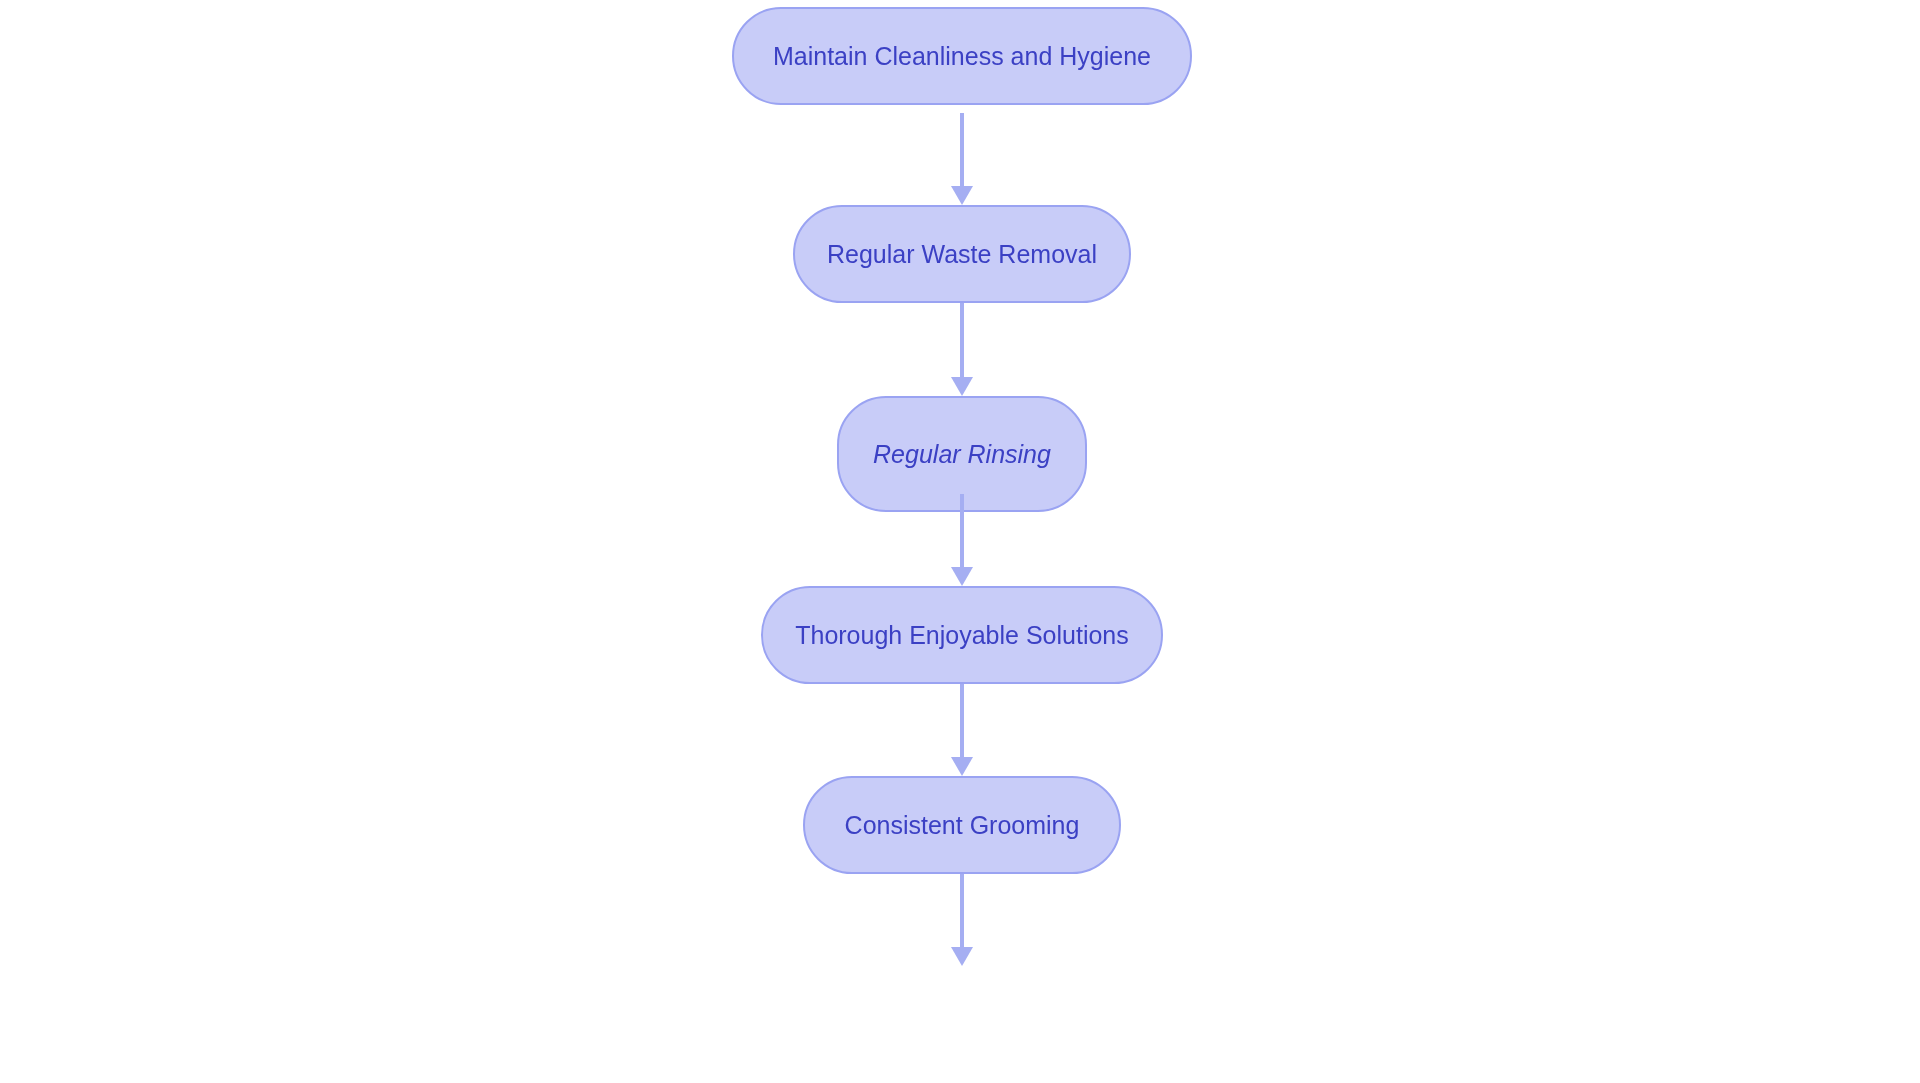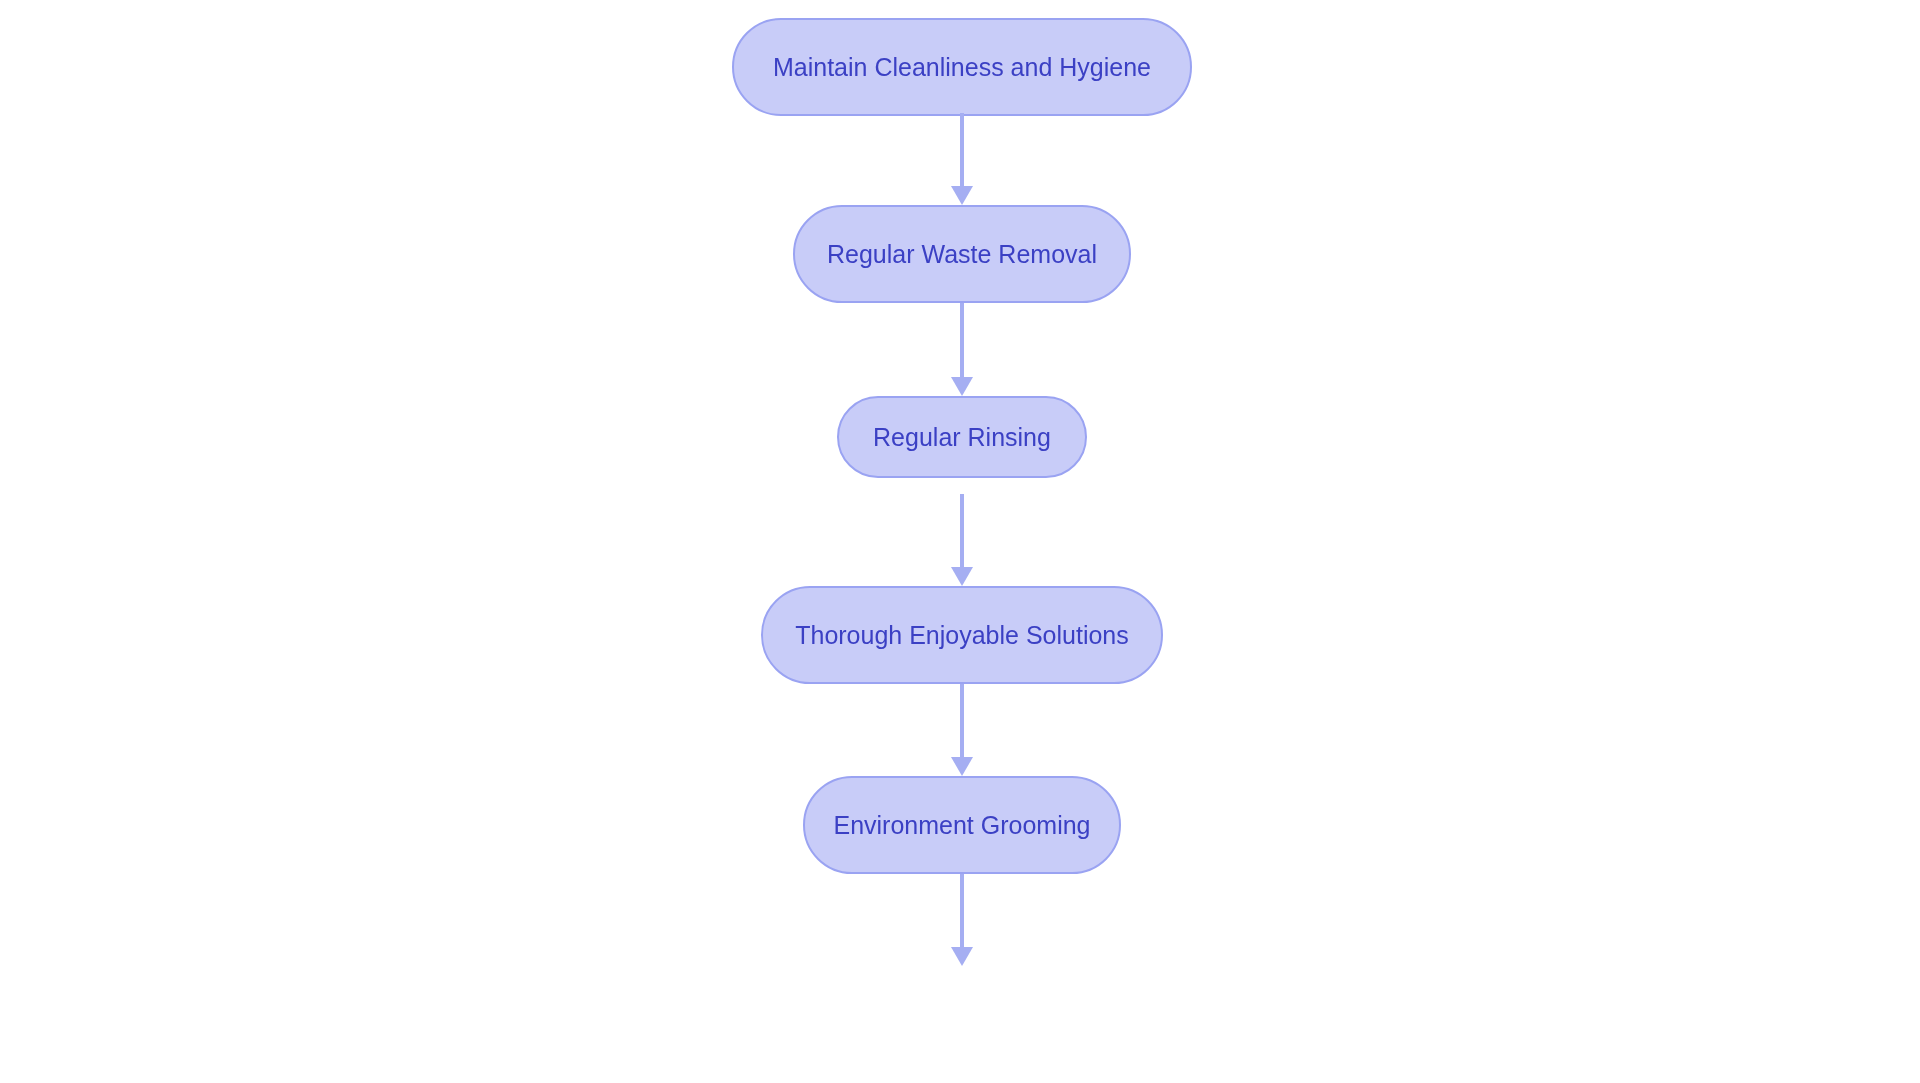--- a/index.html
+++ b/index.html
@@ -26,23 +26,23 @@
     border-radius: 49px;
   }
   .node-label {
     font-size: 25px;
     line-height: 1.2;
     color: var(--node-text, #3b40c4);
     white-space: nowrap;
     text-align: center;
   }
   
-  .n1 { left: 732px; top: 18px;  width: 460px; height: 98px; }
+  .n1 { left: 732px; top: 7px;  width: 460px; height: 98px; }
   .n2 { left: 793px; top: 205px; width: 338px; height: 98px; }
-  .n3 { left: 837px; top: 396px; width: 250px; height: 82px; }
+  .n3 { left: 837px; top: 396px; width: 250px; height: 116px; font-style: italic; }
   .n4 { left: 761px; top: 586px; width: 402px; height: 98px; }
   .n5 { left: 803px; top: 776px; width: 318px; height: 98px; }
   .n6 { left: 794px; top: 966px; width: 336px; height: 98px; }
 
   .arrow {
     position: absolute;
     left: 962px;
     width: 24px;
     transform: translateX(-50%);
     display: flex;
@@ -102,21 +102,21 @@
   <div class="node n4">
     <span class="node-label">Thorough Enjoyable Solutions</span>
   </div>
 
   <div class="arrow a4">
     <div class="arrow-line"></div>
     <div class="arrow-head"></div>
   </div>
 
   <div class="node n5">
-    <span class="node-label">Environment Grooming</span>
+    <span class="node-label">Consistent Grooming</span>
   </div>
 
   <div class="arrow a5">
     <div class="arrow-line"></div>
     <div class="arrow-head"></div>
   </div>
 
 
 </div>
 

